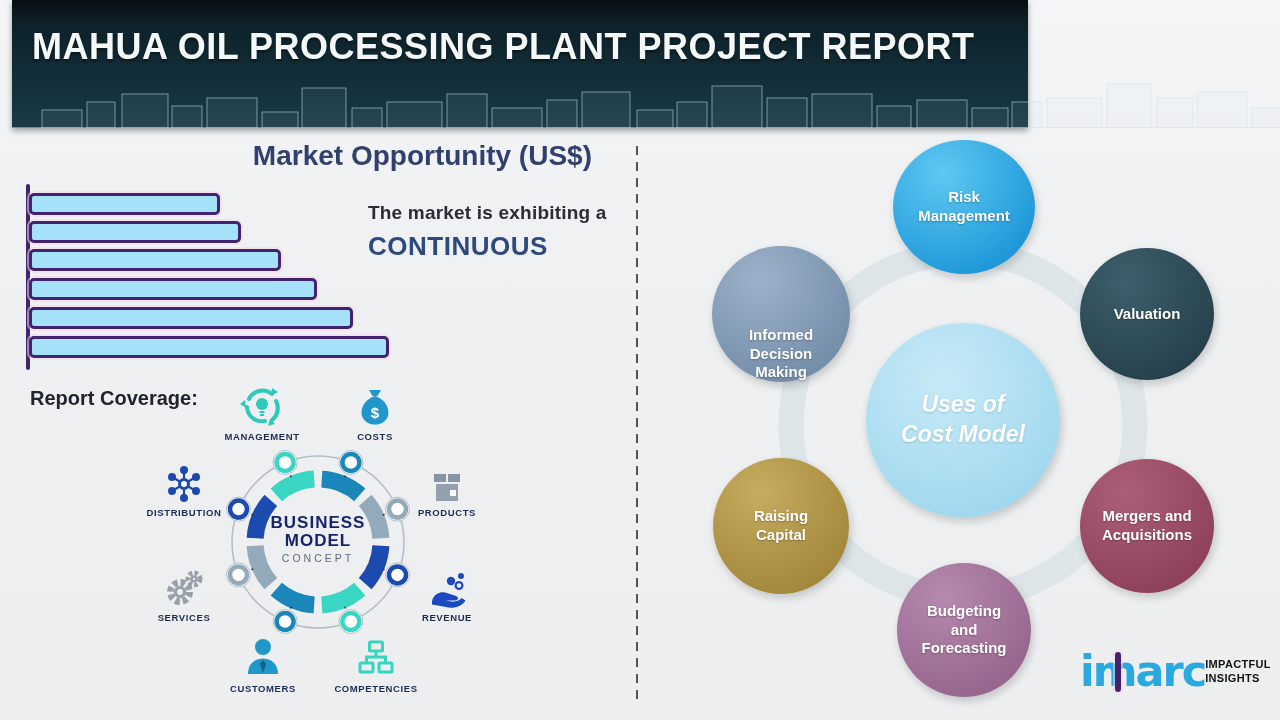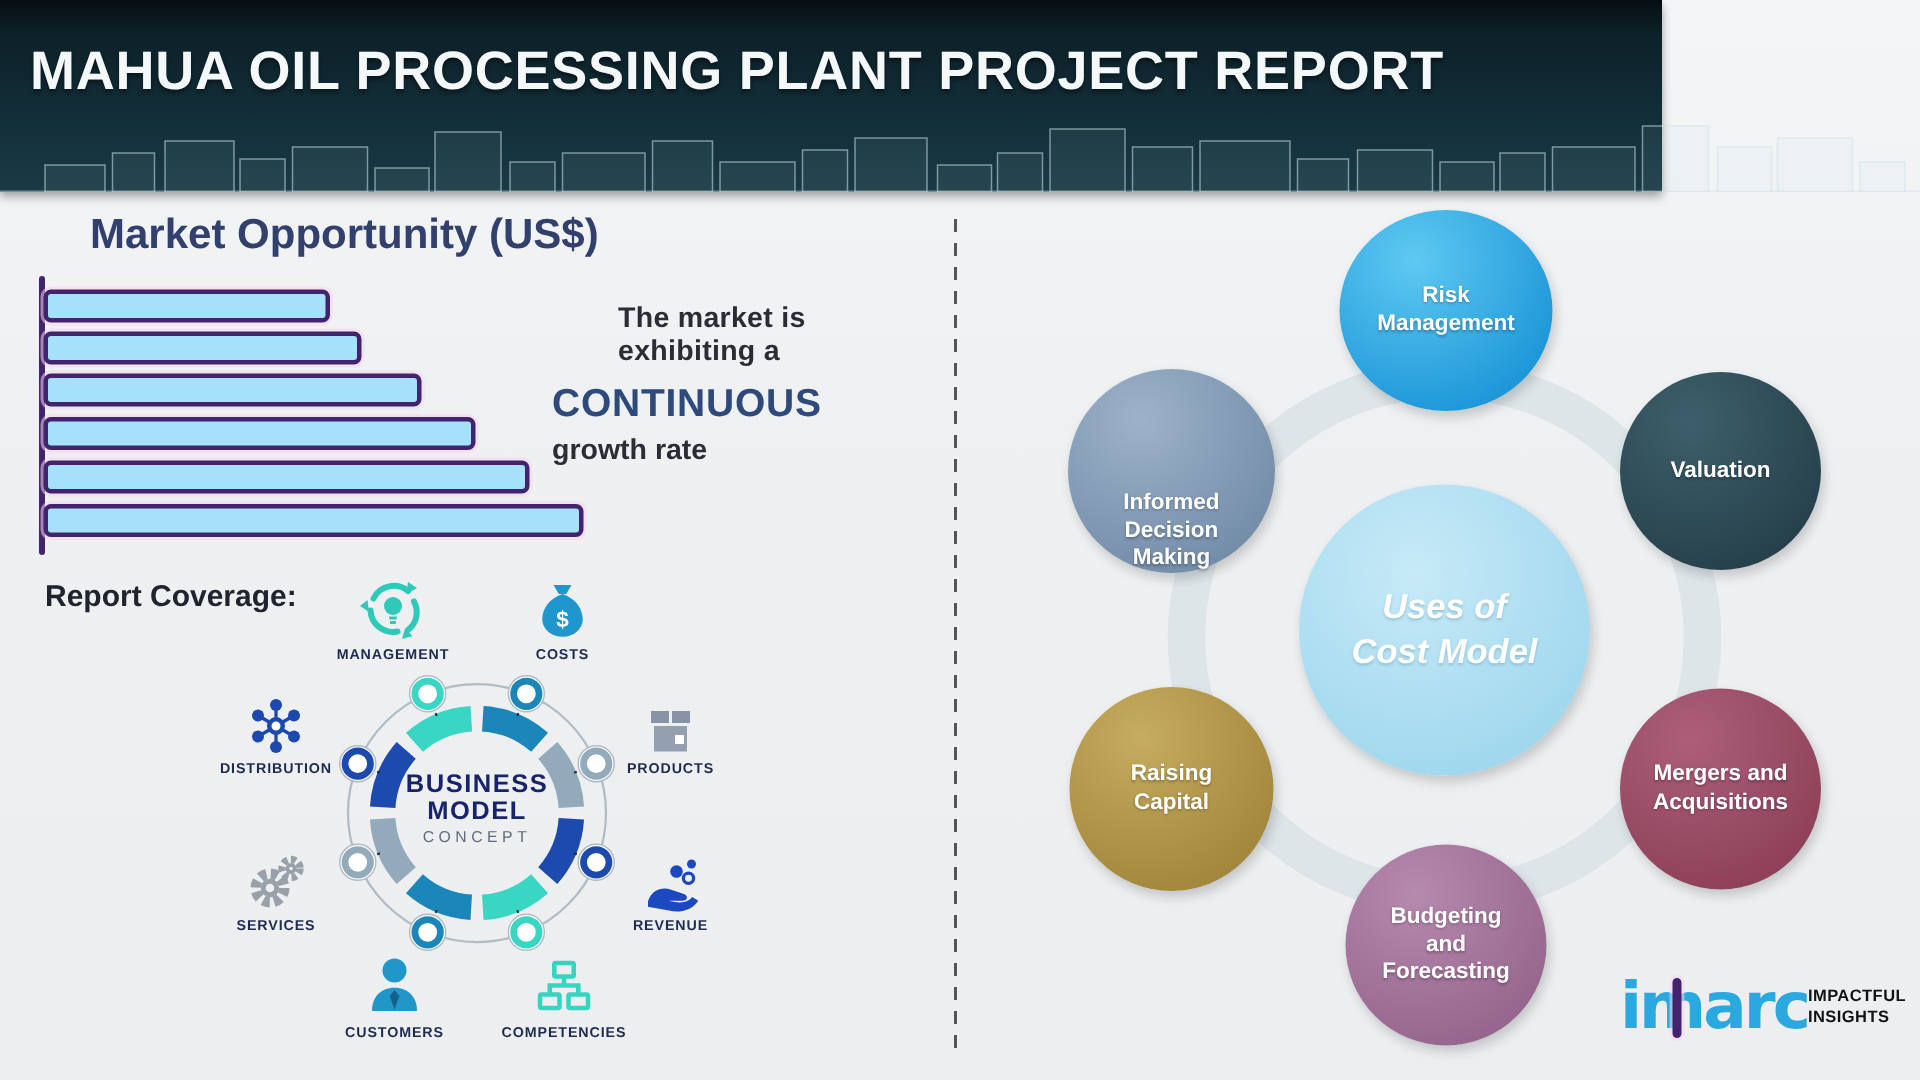--- a/index.html
+++ b/index.html
@@ -1,37 +1,37 @@
 <!DOCTYPE html>
 <html><head>
 <meta charset="utf-8">
 <style>
   html,body{margin:0;padding:0;background:#d8dadd;}
   #stage{position:relative;width:1280px;height:720px;overflow:hidden;
          font-family:"Liberation Sans",sans-serif;
          background:linear-gradient(180deg,#f4f5f7 0%,#eef0f2 40%,#eceef0 100%);}
   
-  .header{position:absolute;left:0;top:0;width:1108px;height:128px;
+  .header{position:absolute;left:12px;top:0;width:1016px;height:128px;
           background:linear-gradient(180deg,#070f13 0%,#0d2129 18%,#14313c 70%,#1a3a46 100%);
           box-shadow:0 3px 6px rgba(0,0,0,.35);}
   .header-title{position:absolute;left:20px;top:26px;color:#f4f8f9;font-size:36px;font-weight:bold;
           letter-spacing:.5px;text-shadow:0 2px 3px rgba(0,0,0,.45);white-space:nowrap;}
   .skyline{position:absolute;left:0;bottom:0;width:1280px;height:46px;}
   
   .divider{position:absolute;left:636px;top:146px;width:2px;height:558px;
            background:repeating-linear-gradient(180deg,#555 0 9px,transparent 9px 16px);}
   
-  .mkt-title{position:absolute;left:60px;top:140px;width:520px;text-align:left;
+  .mkt-title{position:absolute;left:72px;top:140px;width:520px;text-align:right;
              color:#32406e;font-size:28px;font-weight:bold;}
   .axis{position:absolute;left:26px;top:184px;width:4px;height:186px;background:#42246e;border-radius:2px;}
   .bar{position:absolute;left:29px;height:22px;background:#a5e2fa;border:3px solid #42246e;
        border-radius:5px;box-sizing:border-box;box-shadow:0 0 0 2px rgba(248,214,236,.55);}
   .bar0{top:193px}.bar1{top:221px}.bar2{top:249px}.bar3{top:278px}.bar4{top:307px}.bar5{top:336px}
   .growth{position:absolute;left:368px;top:202px;width:260px;}
-  .growth .g1{color:#2b2d36;font-size:19px;font-weight:bold;letter-spacing:.2px;margin-left:44px;}
+  .growth .g1{color:#2b2d36;font-size:19px;font-weight:bold;letter-spacing:.2px;}
   .growth .g2{color:#2e4a7d;font-size:26px;font-weight:800;letter-spacing:.5px;margin:7px 0 6px 0;}
   .growth .g3{color:#2b2d36;font-size:19px;font-weight:bold;}
   
   .coverage-label{position:absolute;left:30px;top:387px;color:#20242e;font-size:20px;font-weight:bold;}
   .bm-ring{position:absolute;left:218px;top:442px;width:200px;height:200px;}
   .bm-center{position:absolute;left:218px;top:514px;width:200px;text-align:center;line-height:1.05;}
   .bm-center .t1{color:#17246b;font-size:17px;font-weight:800;letter-spacing:1px;}
   .bm-center .t2{color:#5f6b7a;font-size:10.5px;letter-spacing:3px;margin-top:3px;}
   .cov-icon{position:absolute;width:46px;height:46px;}
   .cov-label{position:absolute;width:110px;text-align:center;color:#1d2b50;
@@ -104,21 +104,20 @@
   <div class="bar bar0" style="width: 191px;"></div>
   <div class="bar bar1" style="width: 212px;"></div>
   <div class="bar bar2" style="width: 252px;"></div>
   <div class="bar bar3" style="width: 288px;"></div>
   <div class="bar bar4" style="width: 324px;"></div>
   <div class="bar bar5" style="width: 360px;"></div>
 
   <div class="growth">
     <div class="g1">The market is exhibiting a</div>
     <div class="g2">CONTINUOUS</div>
-    <div class="g3">growth rate</div>
   </div>
 
   <div class="coverage-label">Report Coverage:</div>
 
   <svg class="bm-ring" viewBox="-100 -100 200 200">
     <circle cx="0" cy="0" r="86" fill="none" stroke="#b2bcc4" stroke-width="1.5"></circle>
     <g fill="none" stroke-width="17">
       <path d="M -41.7 -47.2 A 63 63 0 0 1 -3.8 -62.9" stroke="#38d6c3"></path>
       <path d="M 3.85 -62.88 A 63 63 0 0 1 41.74 -47.18" stroke="#1a86ba"></path>
       <path d="M 47.18 -41.74 A 63 63 0 0 1 62.88 -3.85" stroke="#93aaba"></path>

